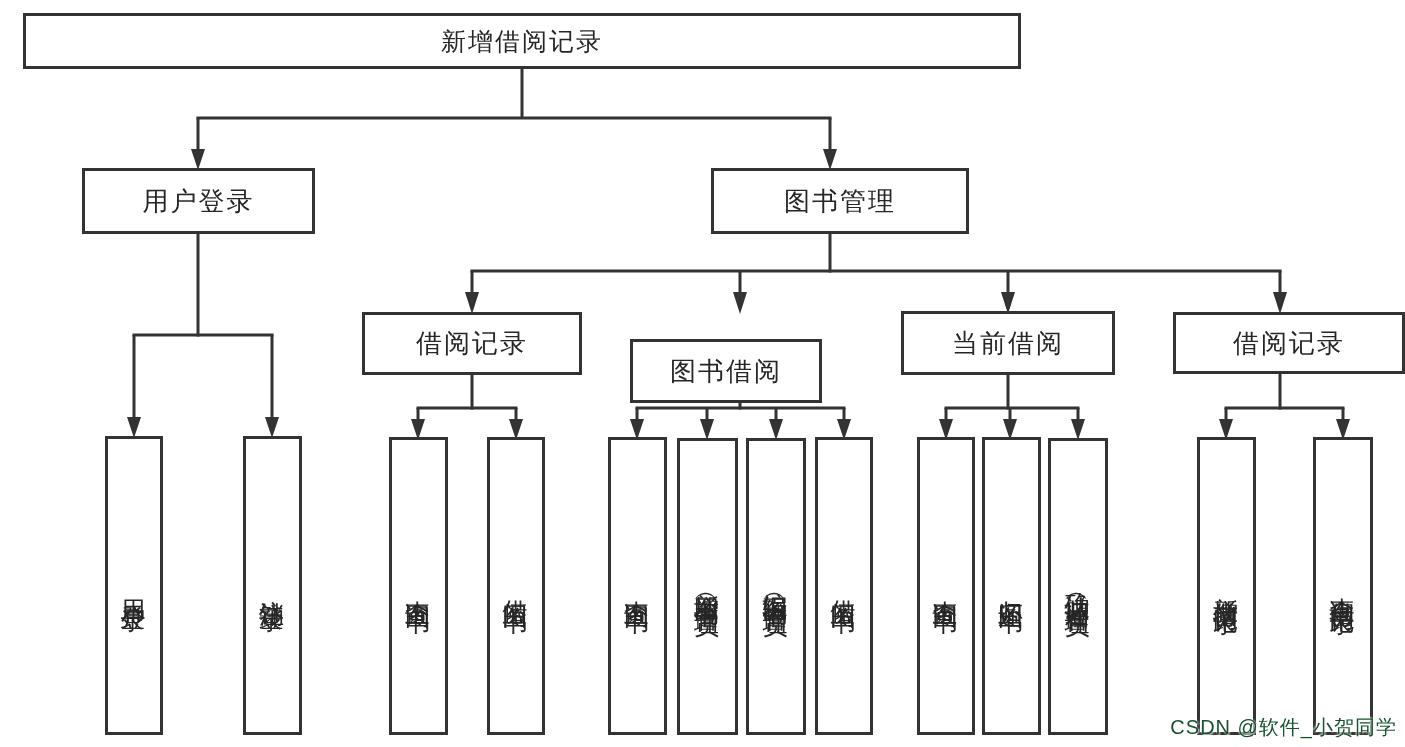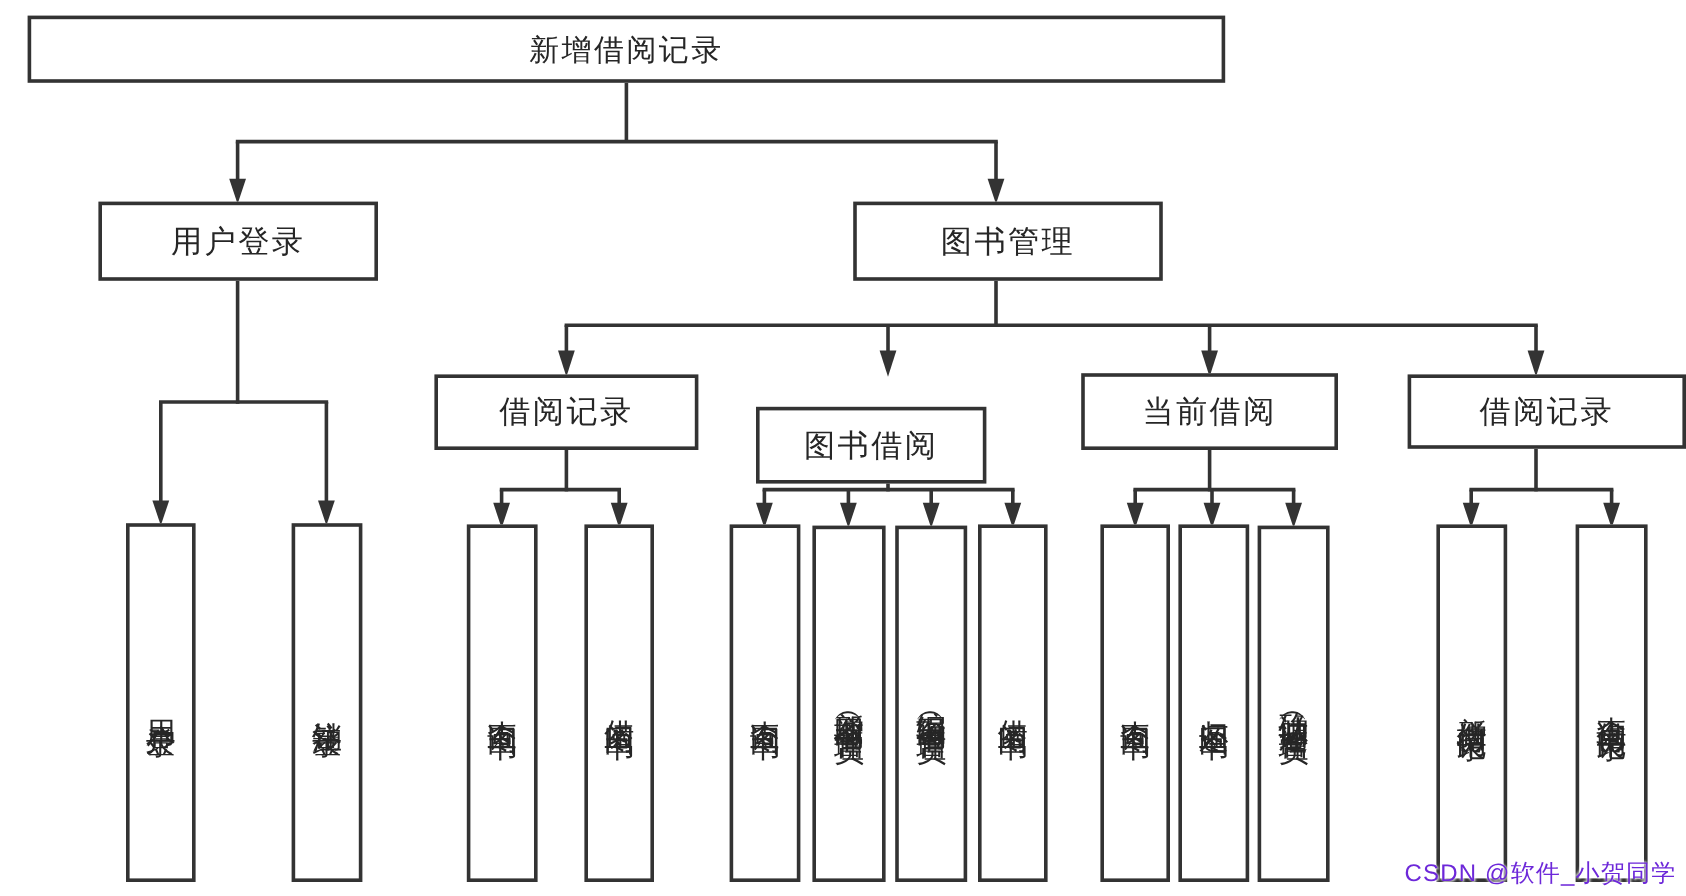--- a/index.html
+++ b/index.html
@@ -56,21 +56,21 @@
     font-size: 25px;
     letter-spacing: 3px;
     white-space: normal;
   }
   .watermark {
     position: absolute;
     top: 714px;
     right: 8px;
     font-size: 20px;
     letter-spacing: 1px;
-    color: #6d28d9;
+    color: #14532d;
     text-shadow: 1px 1px 2px rgba(255,255,255,0.95), -1px -1px 2px rgba(255,255,255,0.95);
     z-index: 5;
   }
 </style>
 </head>
 <body>
 
 <div class="canvas">
 
   <svg class="connector-layer" viewBox="0 0 1405 747" xmlns="http://www.w3.org/2000/svg">

